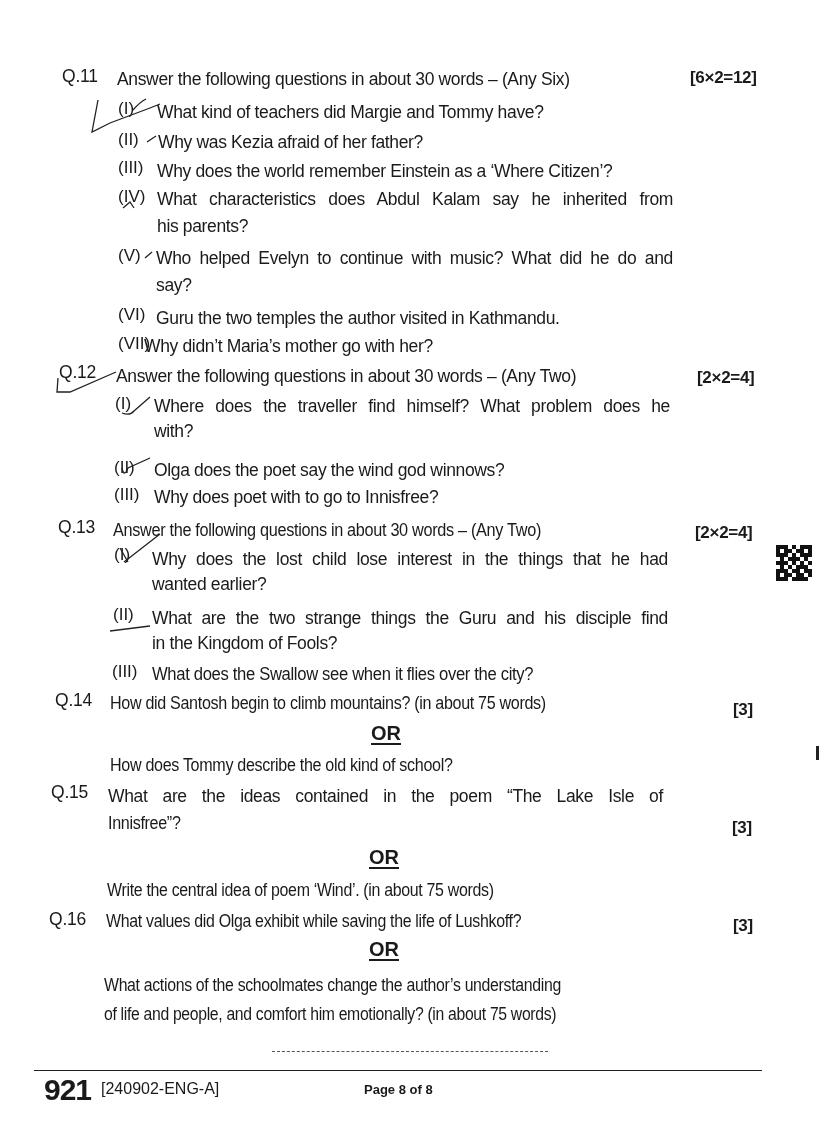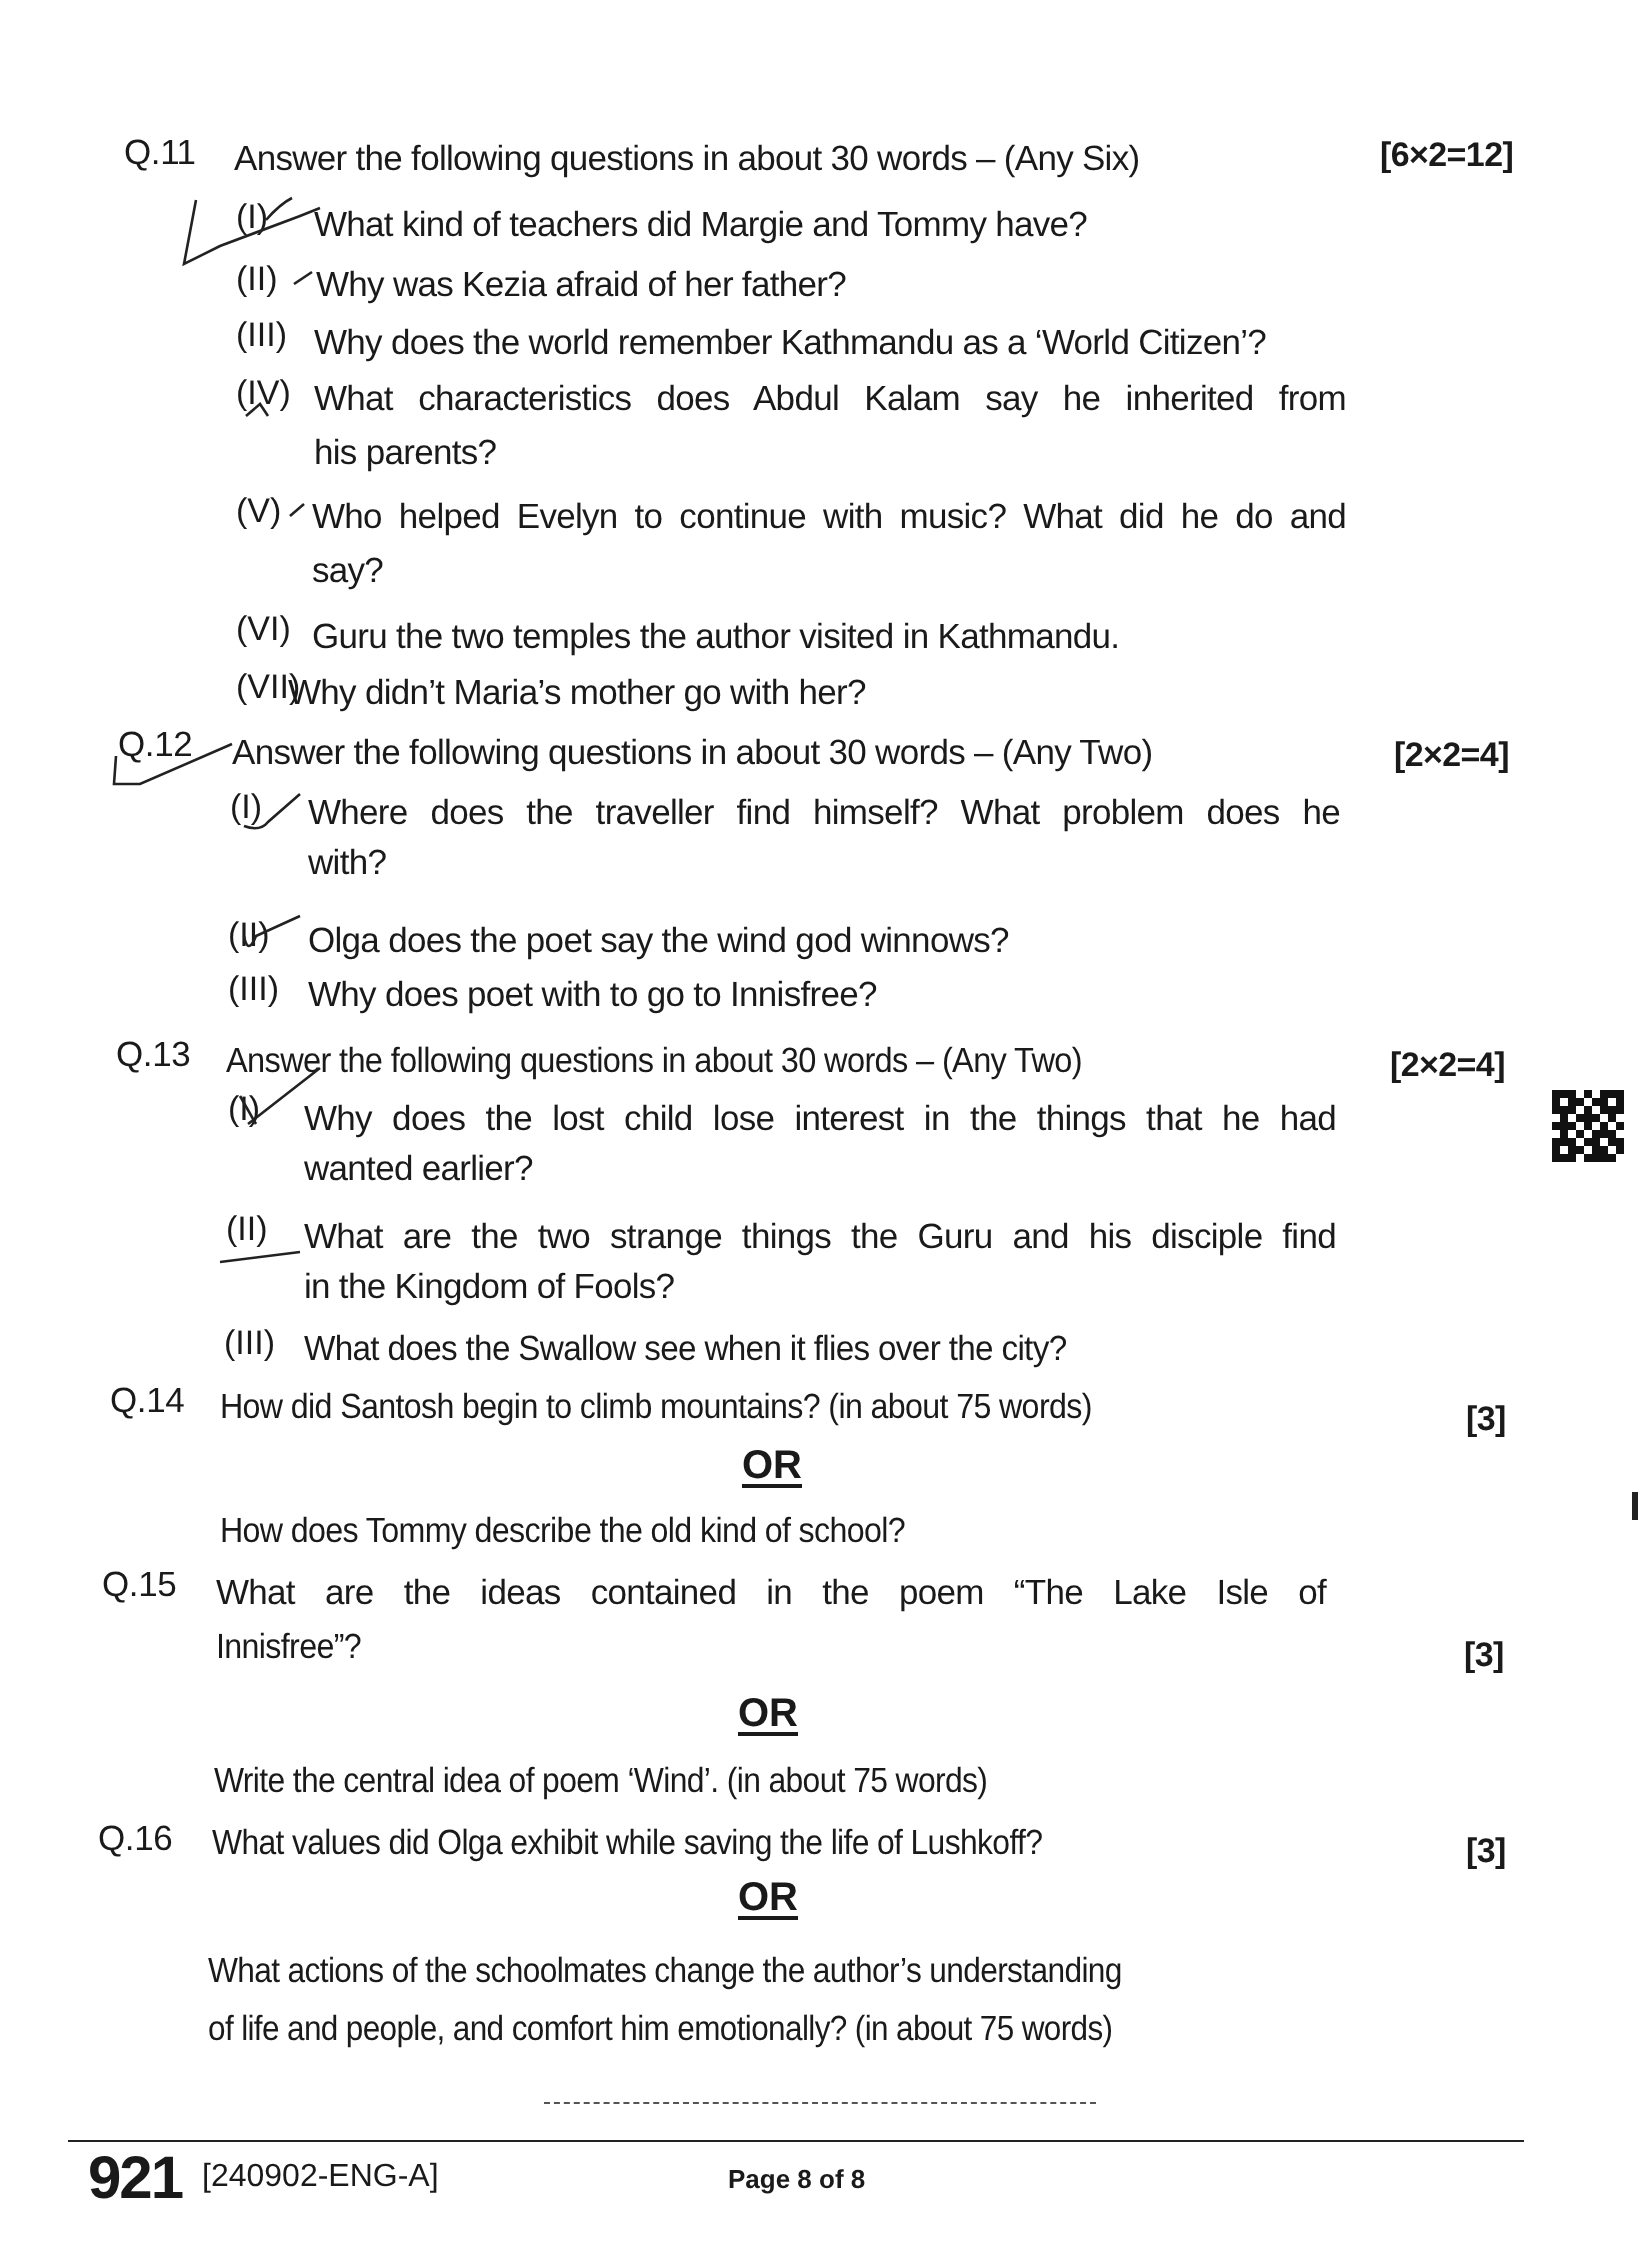--- a/index.html
+++ b/index.html
@@ -27,21 +27,21 @@
 <div class="abs txt" style="left:117px;top:69px">Answer the following questions in about 30 words – (Any Six)</div>
 <div class="abs marks" style="left:690px;top:68px">[6×2=12]</div>
 
 <div class="abs roman" style="left:118px;top:99px">(I)</div>
 <div class="abs txt" style="left:157px;top:102px">What kind of teachers did Margie and Tommy have?</div>
 
 <div class="abs roman" style="left:118px;top:130px">(II)</div>
 <div class="abs txt" style="left:158px;top:132px">Why was Kezia afraid of her father?</div>
 
 <div class="abs roman" style="left:118px;top:158px">(III)</div>
-<div class="abs txt" style="left:157px;top:161px">Why does the world remember Kathmandu as a ‘World Citizen’?</div>
+<div class="abs txt" style="left:157px;top:161px">Why does the world remember Einstein as a ‘Where Citizen’?</div>
 
 <div class="abs roman" style="left:118px;top:187px">(IV)</div>
 <div class="abs txt justify" style="left:157px;top:189px;width:516px">What characteristics does Abdul Kalam say he inherited from</div>
 <div class="abs txt" style="left:157px;top:216px">his parents?</div>
 
 <div class="abs roman" style="left:118px;top:246px">(V)</div>
 <div class="abs txt justify" style="left:156px;top:248px;width:517px">Who helped Evelyn to continue with music? What did he do and</div>
 <div class="abs txt" style="left:156px;top:275px">say?</div>
 
 <div class="abs roman" style="left:118px;top:305px">(VI)</div>

